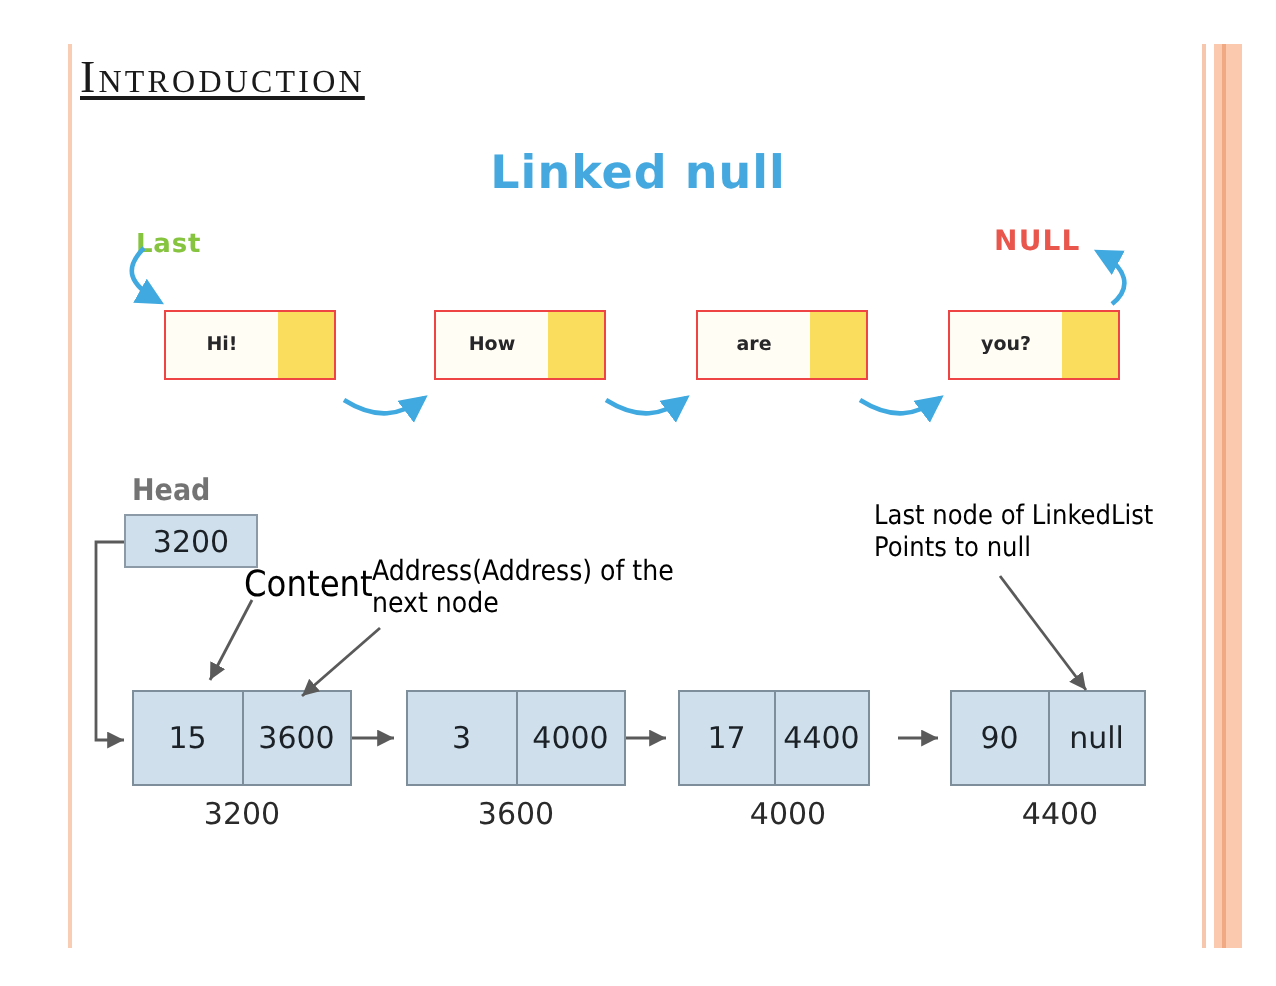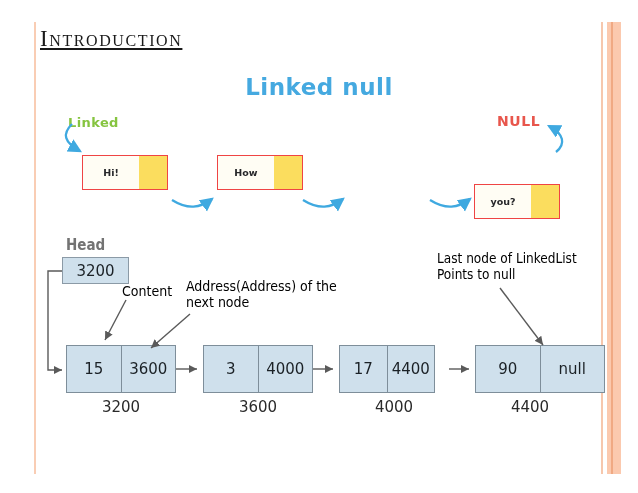--- a/index.html
+++ b/index.html
@@ -55,21 +55,21 @@
     position:absolute;left:62px;top:257px;width:67px;height:27px;
     background:#cfe0ec;border:1px solid #8b9aa6;box-sizing:border-box;
     display:flex;align-items:center;justify-content:center;
     font-family:"DejaVu Sans",sans-serif;font-size:15px;color:#1b2126;
   }
 
   .note{
     position:absolute;font-family:"DejaVu Sans Condensed","DejaVu Sans",sans-serif;
     font-weight:normal;color:#000000;line-height:1.15;
   }
-  .note-content{left:122px;top:283px;font-size:14px;}
+  .note-content{left:122px;top:283px;font-size:18px;}
   .note-address{left:186px;top:278px;font-size:14px;width:175px;}
   .note-last{left:437px;top:251px;font-size:13.5px;width:160px;}
 
   .bnode{position:absolute;top:345px;height:48px;
          border:1px solid #7e8e9a;box-sizing:border-box;background:#cfe0ec;display:flex;}
   .bnode .cell{flex:1;display:flex;align-items:center;justify-content:center;
                font-family:"DejaVu Sans",sans-serif;font-size:15px;color:#1b2126;}
   .bnode .cell.right{border-left:1px solid #7e8e9a;}
 
   .addr{position:absolute;top:398px;width:110px;text-align:center;
@@ -83,32 +83,36 @@
 <div id="slide">
 
   <div class="bar-left"></div>
   <div class="bar-right-thin"></div>
   <div class="bar-right-wide"></div>
   <div class="bar-right-line"></div>
 
   <div class="page-title">Introduction</div>
 
   <div class="ll-title">Linked null</div>
-  <div class="lbl-start">Linked</div>
+  <div class="lbl-start">Last</div>
   <div class="lbl-null">NULL</div>
 
   <div class="tnode" style="left:82px;">
     <div class="data">Hi!</div>
     <div class="ptr"></div>
   </div>
   <div class="tnode" style="left:217px;">
     <div class="data">How</div>
     <div class="ptr"></div>
   </div>
-  <div class="tnode" style="left:474px;margin-top:29px;">
+  <div class="tnode" style="left:348px;">
+    <div class="data">are</div>
+    <div class="ptr"></div>
+  </div>
+  <div class="tnode" style="left:474px;">
     <div class="data">you?</div>
     <div class="ptr"></div>
   </div>
 
   <div class="lbl-head">Head</div>
   <div class="headbox">3200</div>
 
   <div class="note note-content">Content</div>
   <div class="note note-address">Address(Address) of the next node</div>
   <div class="note note-last">Last node of LinkedList Points to null</div>
@@ -118,21 +122,21 @@
     <div class="cell right">3600</div>
   </div>
   <div class="bnode" style="left:203px;width:110px;">
     <div class="cell">3</div>
     <div class="cell right">4000</div>
   </div>
   <div class="bnode" style="left:339px;width:96px;">
     <div class="cell">17</div>
     <div class="cell right">4400</div>
   </div>
-  <div class="bnode" style="left:475px;width:130px;text-align:right;">
+  <div class="bnode" style="left:475px;width:98px;text-align:right;">
     <div class="cell">90</div>
     <div class="cell right">null</div>
   </div>
 
   <div class="addr" style="left:66px;">3200</div>
   <div class="addr" style="left:203px;">3600</div>
   <div class="addr" style="left:339px;">4000</div>
   <div class="addr" style="left:475px;">4400</div>
 
   <svg class="overlay" viewBox="0 0 638 493">

